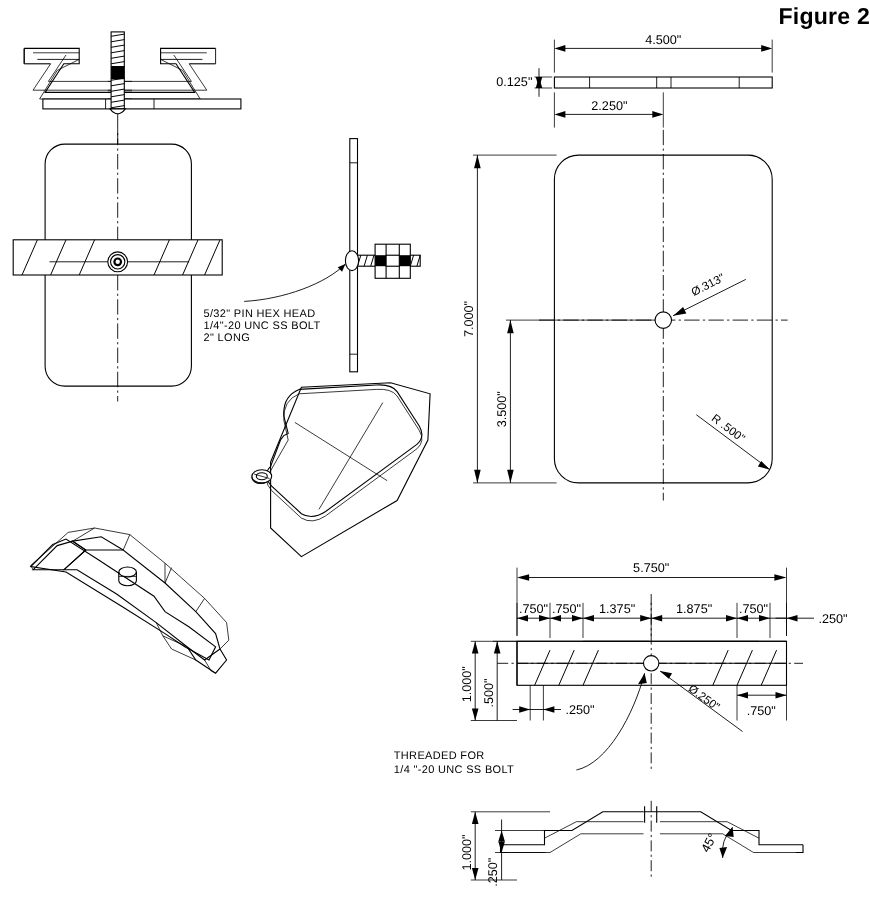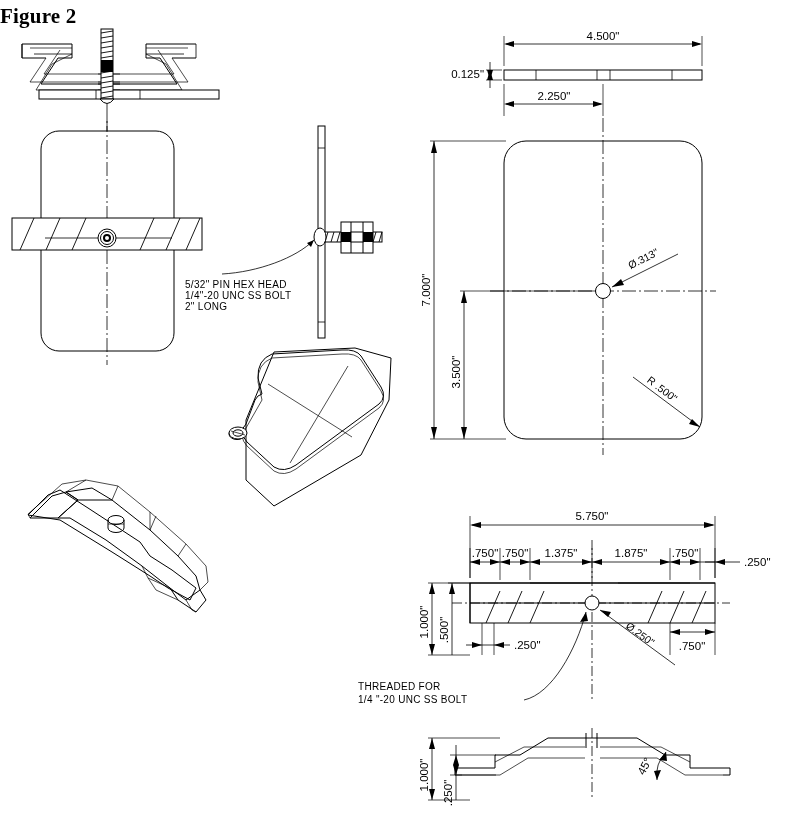--- a/index.html
+++ b/index.html
@@ -1,19 +1,19 @@
 <!DOCTYPE html>
 <html><head>
 <meta charset="utf-8">
 <style>
   html,body{margin:0;padding:0;background:#ffffff;}
   body{width:791px;height:838px;position:relative;overflow:hidden;
        font-family:"Liberation Sans",sans-serif;color:#000;}
-  #figure-title{position:absolute;left:0;top:4px;width:791px;text-align:left;
-       font-size:21px;font-weight:bold;font-family:Liberation Serif, serif;
+  #figure-title{position:absolute;left:0;top:4px;width:791px;text-align:right;
+       font-size:21px;font-weight:bold;font-family:Liberation Sans, sans-serif;
        letter-spacing:.2px;}
   #drawing-canvas{position:absolute;left:0;top:0;width:791px;height:838px;}
   svg text{font-family:"Liberation Sans",sans-serif;fill:#000;}
   .dimtxt{font-size:11.5px;}
   .dimtxt-sm{font-size:10.5px;}
   .notetxt{font-size:10px;letter-spacing:.3px;}
   .ln{stroke:#000;fill:none;stroke-width:1;}
   .ln-thin{stroke:#000;fill:none;stroke-width:.8;}
   .ln-hair{stroke:#000;fill:none;stroke-width:.7;}
   .dim{stroke:#000;fill:none;stroke-width:.8;}

